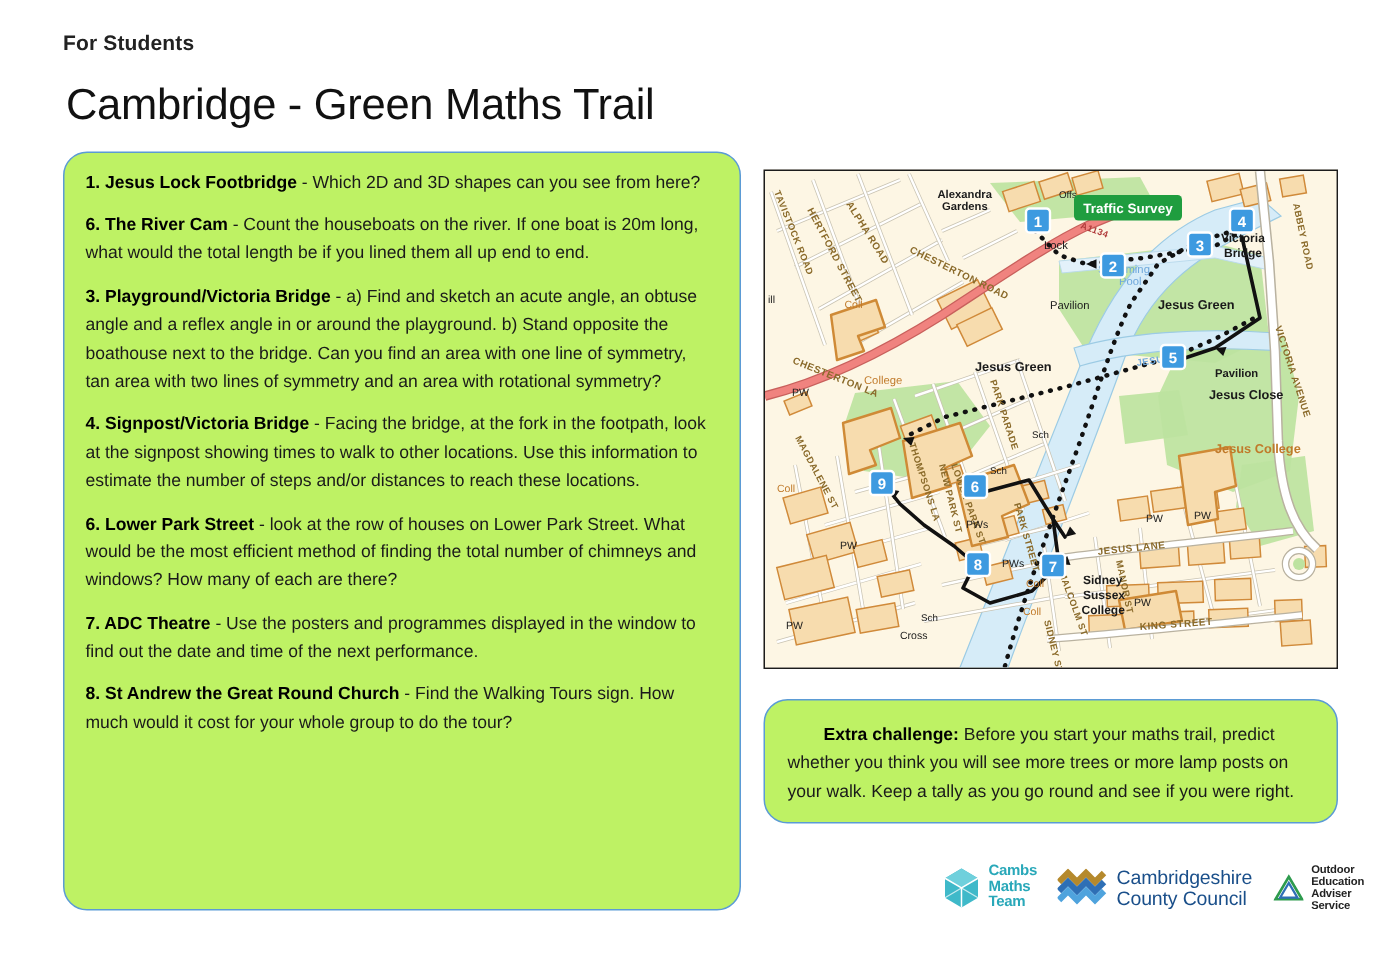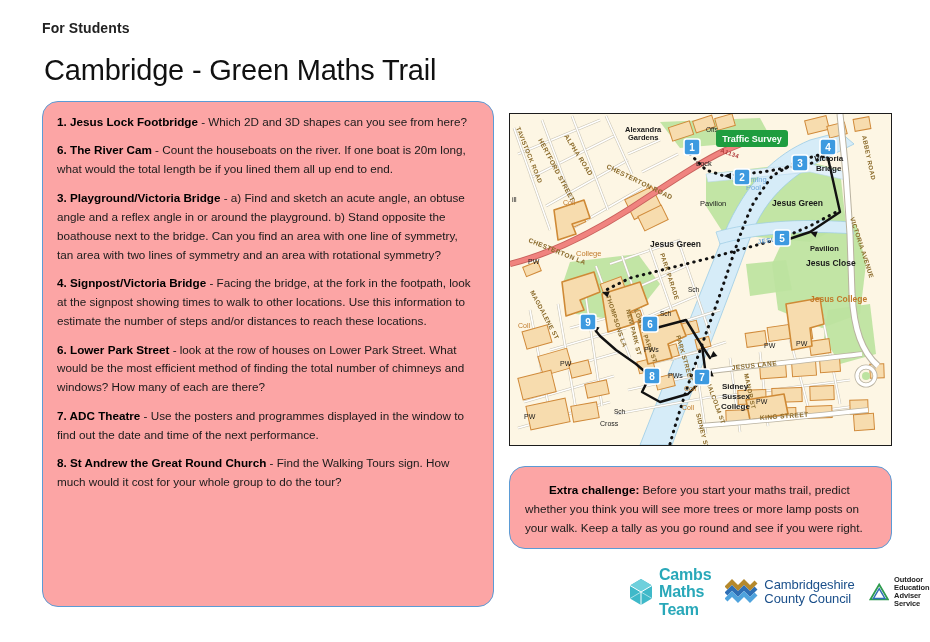--- a/index.html
+++ b/index.html
@@ -37,21 +37,21 @@
     flex:1 1 auto;border-bottom:1.6px solid #111;
     height:12px;margin-left:4px;
   }
   .nd-row.date .nd-rule{margin-left:28px;}
 
   
   .rbox{
     position:absolute;
     border:1.7px solid #5b9bd5;
     border-radius:16px;
-    background:#fca5a5;
+    background:#bef264;
     box-sizing:border-box;
   }
   #tasks-box{left:42px;top:101px;width:452px;height:506px;}
   #extra-box{left:509px;top:466px;width:383px;height:83px;}
 
   .tasks-inner{
     padding:11px 16px 8px 14px;
   }
   .task{
     font-size:11.7px;line-height:1.62;
@@ -75,21 +75,21 @@
 
   
   .logos{
     position:absolute;left:628px;top:569px;
     width:268px;height:46px;
     display:flex;align-items:center;gap:14px;
   }
   .logo{display:flex;align-items:center;gap:5px;}
   .logo-text{line-height:1.08;}
   .cmt-text{
-    font-size:16px;font-weight:700;color:#29a8b9;
+    font-size:10px;font-weight:700;color:#29a8b9;
     letter-spacing:-.2px;
   }
   .ccc-text{
     font-size:13px;font-weight:400;color:#1a4f8a;
     letter-spacing:-.1px;
   }
   .oeas-text{
     font-size:7.5px;font-weight:700;color:#222;
     letter-spacing:-.1px;
   }

